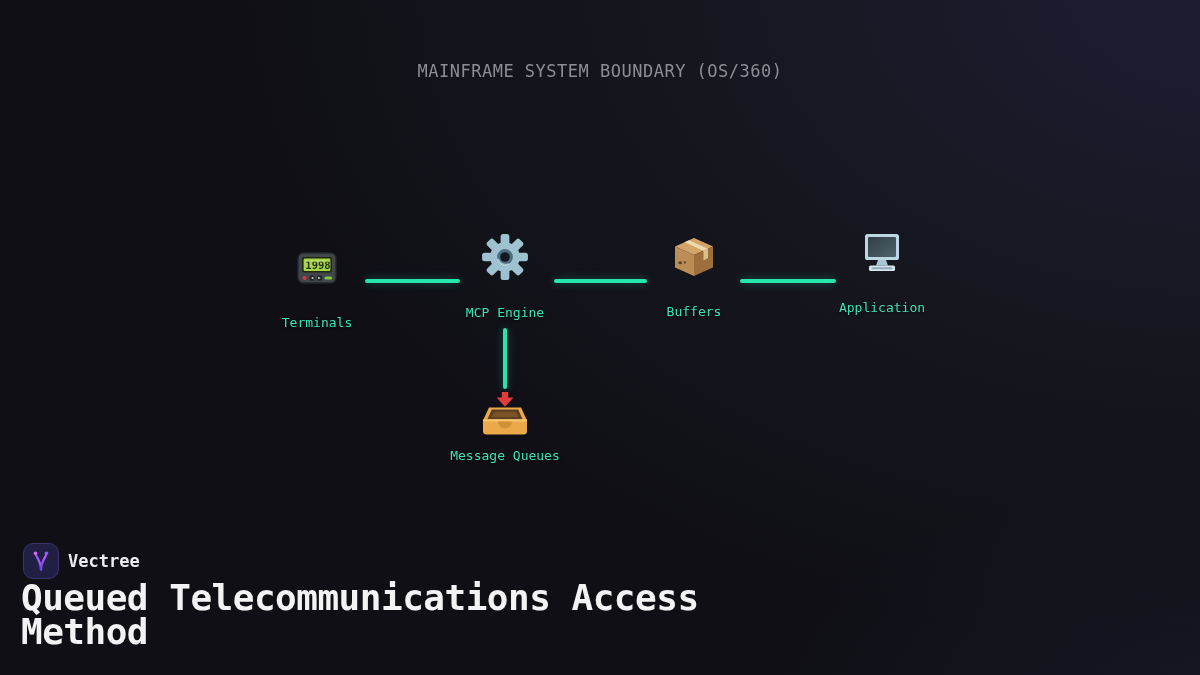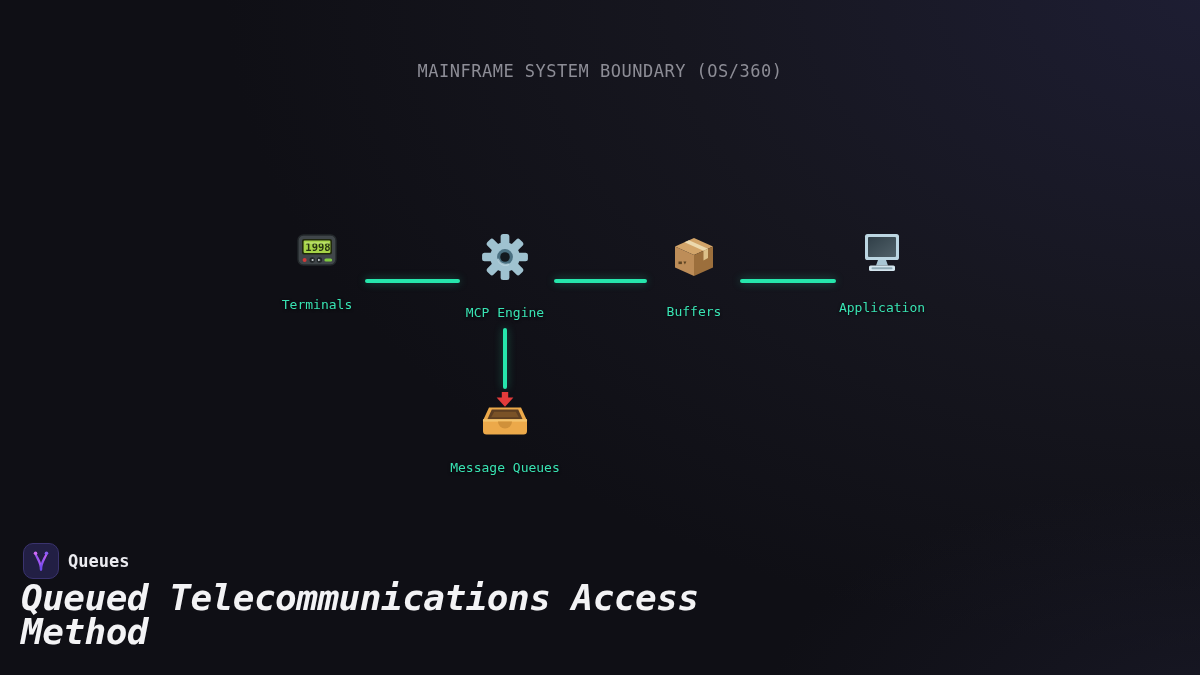--- a/index.html
+++ b/index.html
@@ -13,54 +13,54 @@
   .boundary-title{
     position:absolute;top:61px;left:0;right:0;text-align:center;
     font-size:17px;color:#8d8d96;letter-spacing:.5px;white-space:pre;
   }
   .node{position:absolute;transform:translateX(-50%);text-align:center;width:160px;}
   .node .icon{display:block;margin:0 auto;}
   .node .label{
     display:block;margin-top:23px;font-size:13px;color:#39e3b3;
     text-shadow:0 1px 3px rgba(0,0,0,.75);white-space:pre;
   }
-  .node-mq .label{margin-top:16px;}
+  .node-mq .label{margin-top:4px;}
   .connector{
     position:absolute;top:279px;height:4px;border-radius:2px;
     background:#26e6ac;box-shadow:0 0 8px rgba(38,230,172,.35);
   }
   .connector-v{
     position:absolute;left:503px;top:328px;width:4px;height:61px;border-radius:2px;
     background:#26e6ac;box-shadow:0 0 8px rgba(38,230,172,.35);
   }
   .logo-badge{
     position:absolute;left:23px;top:543px;width:36px;height:36px;border-radius:10px;
     background:#221f44;border:1px solid #3a336e;box-sizing:border-box;
   }
   .brand{position:absolute;left:68px;top:551px;font-size:17px;font-weight:bold;color:#ebebf0;}
   .main-title{
     position:absolute;left:21px;top:581px;width:730px;
-    font-size:36px;line-height:34px;font-weight:bold;color:#f3f3f5;letter-spacing:-.5px;font-style:italic;
+    font-size:36px;line-height:34px;font-weight:bold;color:#f3f3f5;letter-spacing:-.5px;
   }
   .page-url{position:absolute;right:25px;top:624px;font-size:14px;color:#53535d;}
 </style>
 </head>
 <body>
 
 <div class="canvas">
 
   <div class="boundary-title">MAINFRAME SYSTEM BOUNDARY (OS/360)</div>
 
   <div class="connector" style="left:365px;width:95px;"></div>
   <div class="connector" style="left:554px;width:93px;"></div>
   <div class="connector" style="left:740px;width:96px;"></div>
 
   <div class="connector-v"></div>
 
-  <div class="node" style="left:317px;top:226px;">
+  <div class="node" style="left:317px;top:244px;">
     <svg class="icon" width="48" height="48" viewBox="0 0 48 48">
       <rect x="5" y="9" width="38" height="30" rx="5.5" fill="#40464a"></rect>
       <rect x="5" y="9" width="38" height="30" rx="5.5" fill="none" stroke="#23282b" stroke-width="1.4"></rect>
       <rect x="9" y="13" width="30" height="15.5" rx="2" fill="#20280f"></rect>
       <rect x="10.6" y="14.6" width="26.8" height="12.3" rx="1.2" fill="#a6d348"></rect>
       <text x="25" y="24.6" text-anchor="middle" font-family="DejaVu Sans Mono, monospace" font-weight="bold" font-size="10.5" fill="#273312">1998</text>
       <rect x="12" y="16" width="24" height="2" fill="#c4e57d" opacity=".55"></rect>
       <circle cx="11.6" cy="34" r="2" fill="#d23a3a"></circle>
       <circle cx="19.2" cy="34" r="2.7" fill="#202527"></circle>
       <polygon points="20.4,32.7 20.4,35.3 18,34" fill="#dfe6e9"></polygon>
@@ -136,16 +136,16 @@
           <stop offset="0" stop-color="#6a4af0"></stop>
             <stop offset="1" stop-color="#c45ef2"></stop>
         </linearGradient>
       </defs>
       <path d="M18,27 C18,20 14.8,16.5 12.6,11.5" stroke="url(#vg)" stroke-width="2.4" fill="none" stroke-linecap="round"></path>
       <path d="M18,27 C18,20 21.2,16.5 23.4,11.5" stroke="url(#vg)" stroke-width="2.4" fill="none" stroke-linecap="round"></path>
       <circle cx="12.2" cy="9.9" r="1.9" fill="#cf6bf5"></circle>
       <circle cx="23.8" cy="9.9" r="1.9" fill="#8a5cf6"></circle>
     </svg>
   </div>
-  <div class="brand">Queues</div>
+  <div class="brand">Vectree</div>
   <div class="main-title">Queued Telecommunications Access Method</div>
 
 </div>
 
 </body></html>

